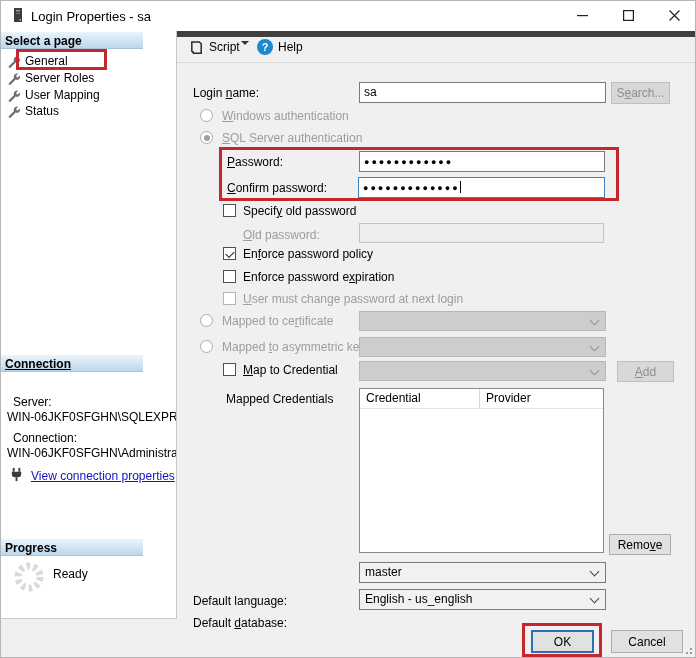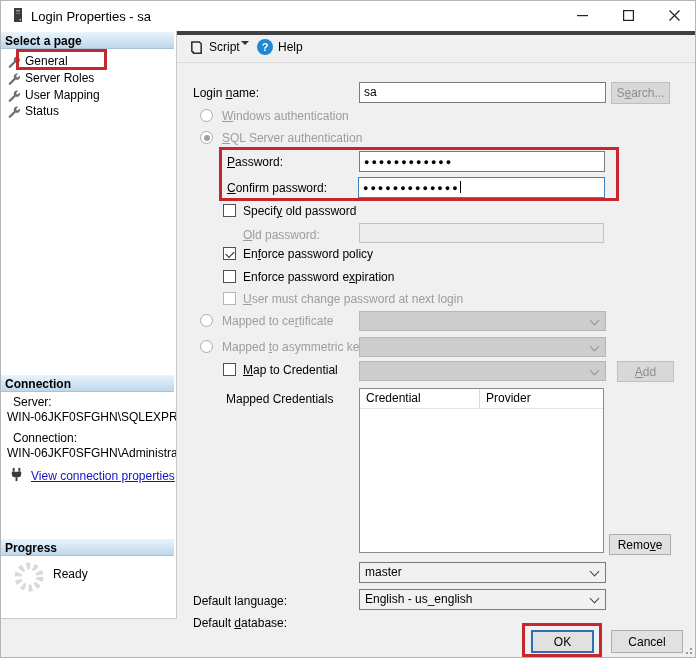--- a/index.html
+++ b/index.html
@@ -1,25 +1,25 @@
 <!DOCTYPE html>
 <html><head>
 <meta charset="utf-8">
 <style>
   html,body{margin:0;padding:0;}
   body{font-family:"Liberation Sans","DejaVu Sans",sans-serif;font-size:12px;color:#000;}
   .win{position:relative;width:696px;height:658px;background:#f0f0f0;border:1px solid #b5b5b5;box-sizing:border-box;overflow:hidden;}
   .abs{position:absolute;}
   .lbl{font-size:12px;line-height:14px;white-space:nowrap;}
   .dis{color:#9d9d9d;}
-  .titlebar{left:0;top:0;width:696px;height:30px;background:#fff;border-bottom:4px solid #404040;}
+  .titlebar{left:0;top:0;width:696px;height:30px;background:#fff;border-bottom:6px solid #404040;}
   .title-text{left:30px;top:8px;font-size:13px;}
   .winbtn{width:46px;height:29px;top:0;display:flex;align-items:center;justify-content:center;font-size:14px;color:#222;}
   .sidebar{left:0;top:30px;width:176px;height:588px;background:#fff;border-right:1px solid #c9c9c9;border-bottom:1px solid #c9c9c9;box-sizing:border-box;overflow:hidden;}
-  .side-header{left:0;width:173px;height:17px;background:linear-gradient(#eaf4fc,#bdd7ec);border-bottom:1px solid #a9c4da;font-weight:bold;padding:2px 0 0 4px;box-sizing:border-box;}
+  .side-header{left:0;width:142px;height:17px;background:linear-gradient(#eaf4fc,#bdd7ec);border-bottom:1px solid #a9c4da;font-weight:bold;padding:2px 0 0 4px;box-sizing:border-box;}
   .side-item{left:6px;width:165px;height:16px;display:flex;align-items:center;gap:5px;cursor:default;}
   .toolbar{left:176px;top:30px;width:520px;height:32px;border-bottom:1px solid #d9d9d9;box-sizing:border-box;}
   .tbtn{display:flex;align-items:center;gap:5px;height:24px;padding:0 4px;text-align:center;}
   .caret{width:0;height:0;border-left:4px solid transparent;border-right:4px solid transparent;border-top:4px solid #333;}
   .field{background:#fff;border:1px solid #7a7a7a;box-sizing:border-box;font-size:12px;line-height:17px;padding:1px 4px;overflow:hidden;white-space:nowrap;}
   .field.focusblue{border:1px solid #3b82c4;}
   .field.disabled{background:#ededed;border-color:#c2c2c2;}
   .dots{font-size:9px;letter-spacing:2px;font-weight:bold;line-height:16px;}
   .btn{background:#e1e1e1;border:1px solid #adadad;box-sizing:border-box;font-size:12px;display:flex;align-items:center;justify-content:center;cursor:default;}
   .btn.disabled{background:#d8d8d8;border-color:#bfbfbf;color:#8d8d8d;}
@@ -95,21 +95,21 @@
         </svg>
       <span>Server Roles</span>
     </div>
     <div class="abs side-item" style="top:72px;">
       <svg width="13" height="13" viewBox="0 0 16 16">
           <path d="M13.7 2.3a3.8 3.8 0 0 0-5 5L2.5 13.5a1.4 1.4 0 0 0 2 2l6.2-6.2a3.8 3.8 0 0 0 5-5L13 7 11 5l2.7-2.7z" fill="#6e6e6e"></path>
         </svg>
       <span>Status</span>
     </div>
 
-    <div class="abs side-header" style="top:344px;">Connection</div>
+    <div class="abs side-header" style="top:324px;text-decoration:underline;">Connection</div>
     <div class="abs lbl" style="left:12px;top:364px;">Server:</div>
     <div class="abs lbl" style="left:6px;top:379px;width:169px;overflow:hidden;">WIN-06JKF0SFGHN\SQLEXPRES</div>
     <div class="abs lbl" style="left:12px;top:400px;">Connection:</div>
     <div class="abs lbl" style="left:6px;top:415px;width:169px;overflow:hidden;">WIN-06JKF0SFGHN\Administrator</div>
     <div class="abs" style="left:8px;top:436px;">
       <svg width="15" height="15" viewBox="0 0 16 16">
           <rect x="4" y="1" width="2" height="4" fill="#3a3a3a"></rect>
           <rect x="10" y="1" width="2" height="4" fill="#3a3a3a"></rect>
           <path d="M3 5h10v2.5a3.5 3.5 0 0 1-3.5 3.5h-3A3.5 3.5 0 0 1 3 7.5z" fill="#3a3a3a"></path>
           <rect x="7" y="11" width="2" height="4" fill="#3a3a3a"></rect>

